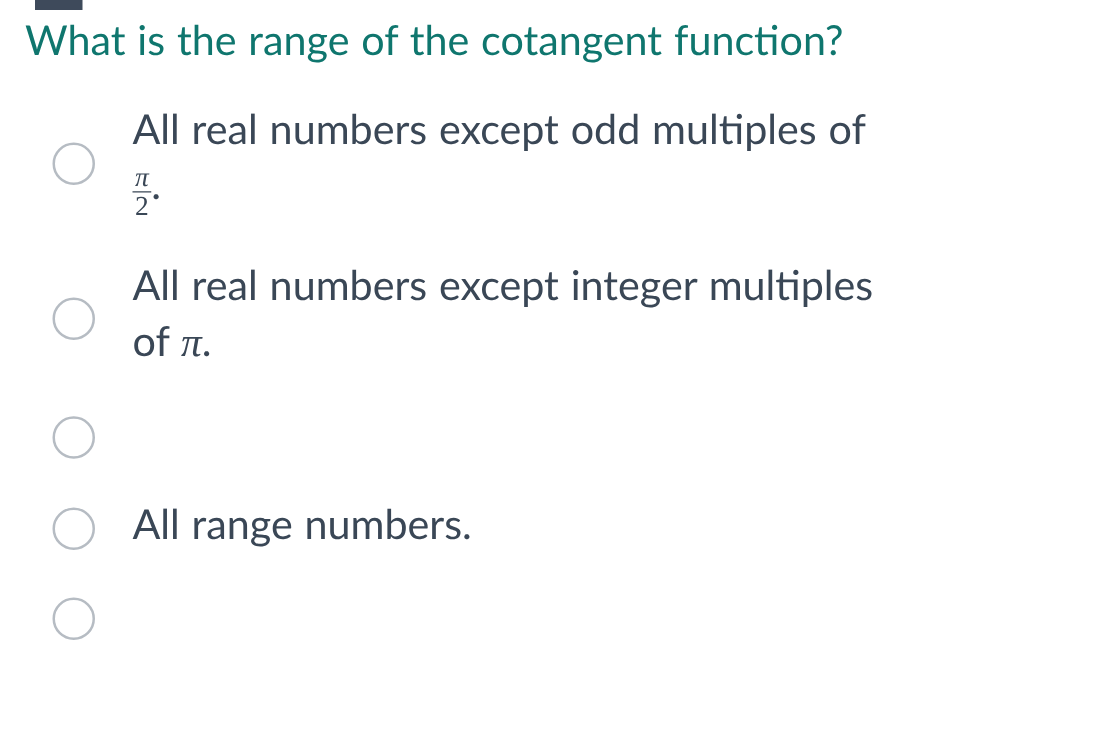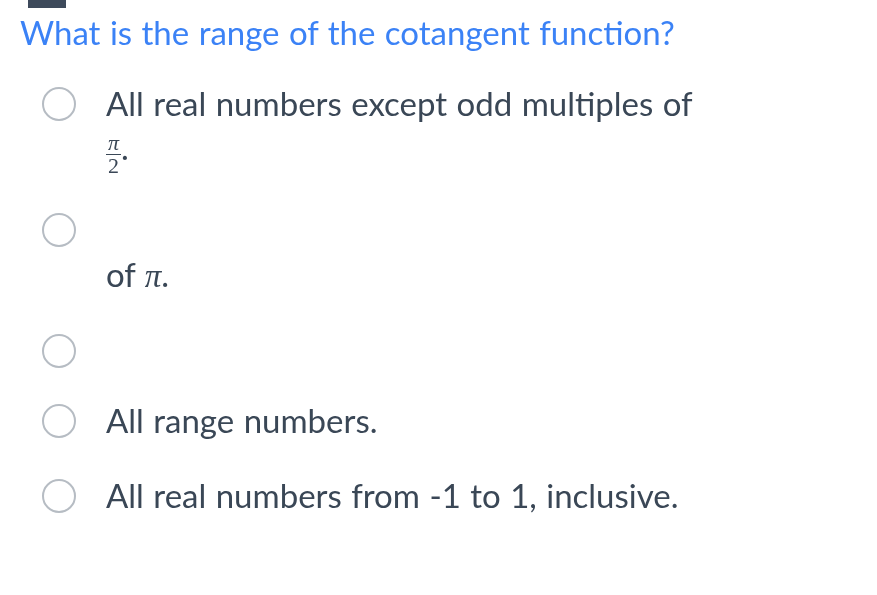--- a/index.html
+++ b/index.html
@@ -16,31 +16,31 @@
     background: #3e4a5b;
     margin-left: 28px;
   }
   .question-wrap {
     padding-left: 20px;
     padding-right: 10px;
   }
   .question-text {
     font-size: 33px;
     line-height: 1.35;
-    color: #3b82f6;
+    color: #0f766e;
     word-spacing: 1px;
     padding-top: 2px;
   }
   .options {
     margin-top: 26px;
     padding-left: 22px;
   }
   .option {
     display: flex;
-    align-items: flex-start;
+    align-items: center;
     margin-bottom: 30px;
   }
   .radio {
     flex: 0 0 auto;
     width: 34px;
     height: 34px;
     border: 2px solid #b6bcc3;
     border-radius: 50%;
     background: #ffffff;
     margin-top: 6px;
@@ -99,32 +99,31 @@
         <span class="frac">
           <span class="num">π</span>
           <span class="den">2</span>
         </span><span>.</span>
       </div>
     </div>
 
     <div class="option">
       <div class="radio"></div>
       <div class="option-text">
-        <br><span>of </span><span class="mathit">π</span><span>.</span>
+        <span>All real numbers except integer multiples</span><br><span>of </span><span class="mathit">π</span><span>.</span>
       </div>
     </div>
 
     <div class="option">
       <div class="radio"></div>
     </div>
 
     <div class="option">
       <div class="radio"></div>
       <div class="option-text">All range numbers.</div>
     </div>
 
     <div class="option" style="margin-bottom:0">
       <div class="radio"></div>
-      <div class="option-text">All real numbers from -1 to 1, inclusive.</div>
     </div>
 
   </div>
 </div>
 
 </body></html>

